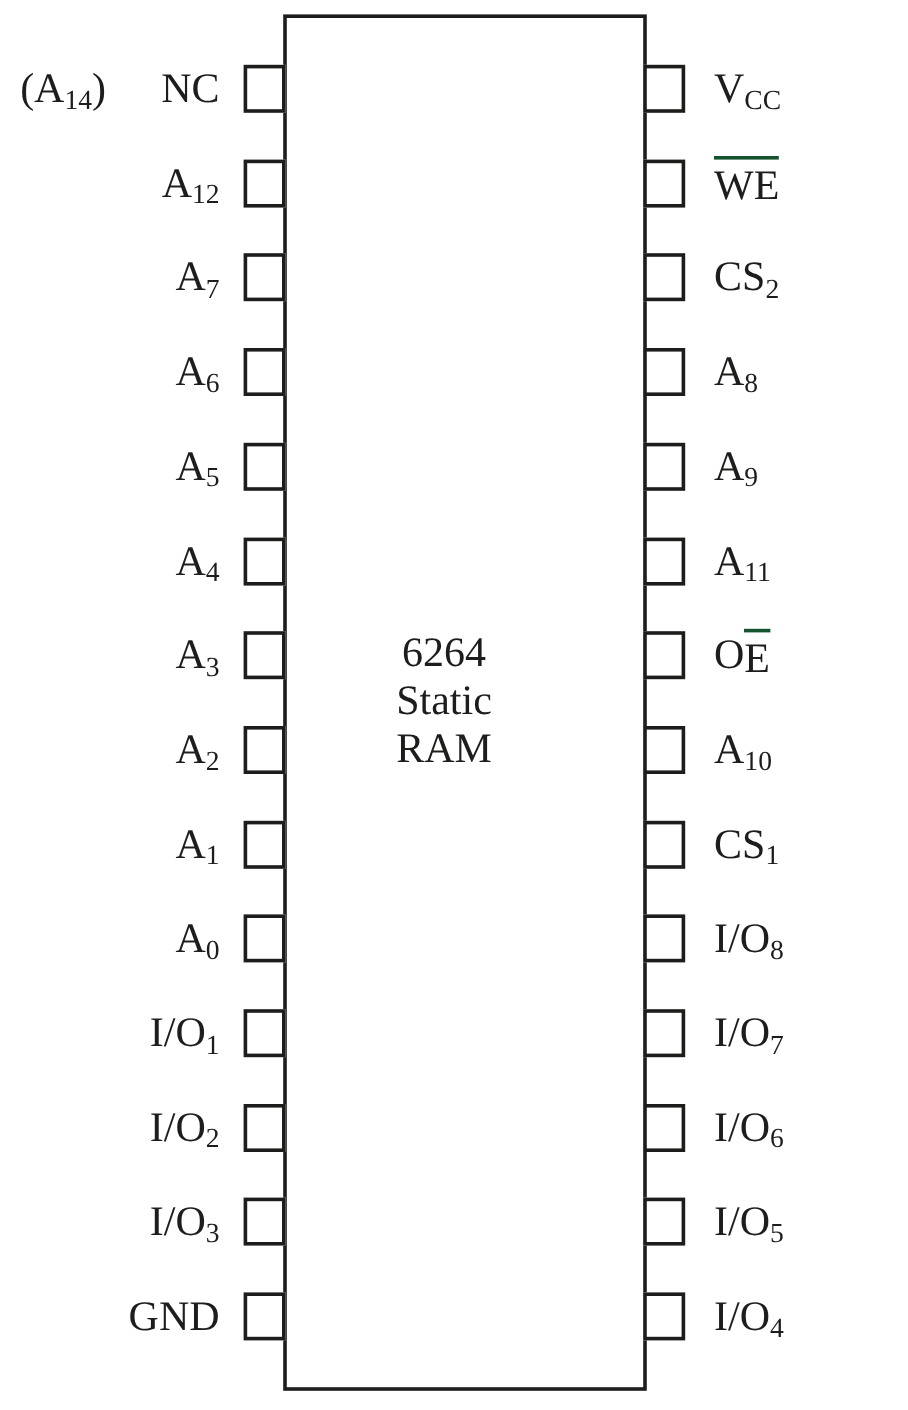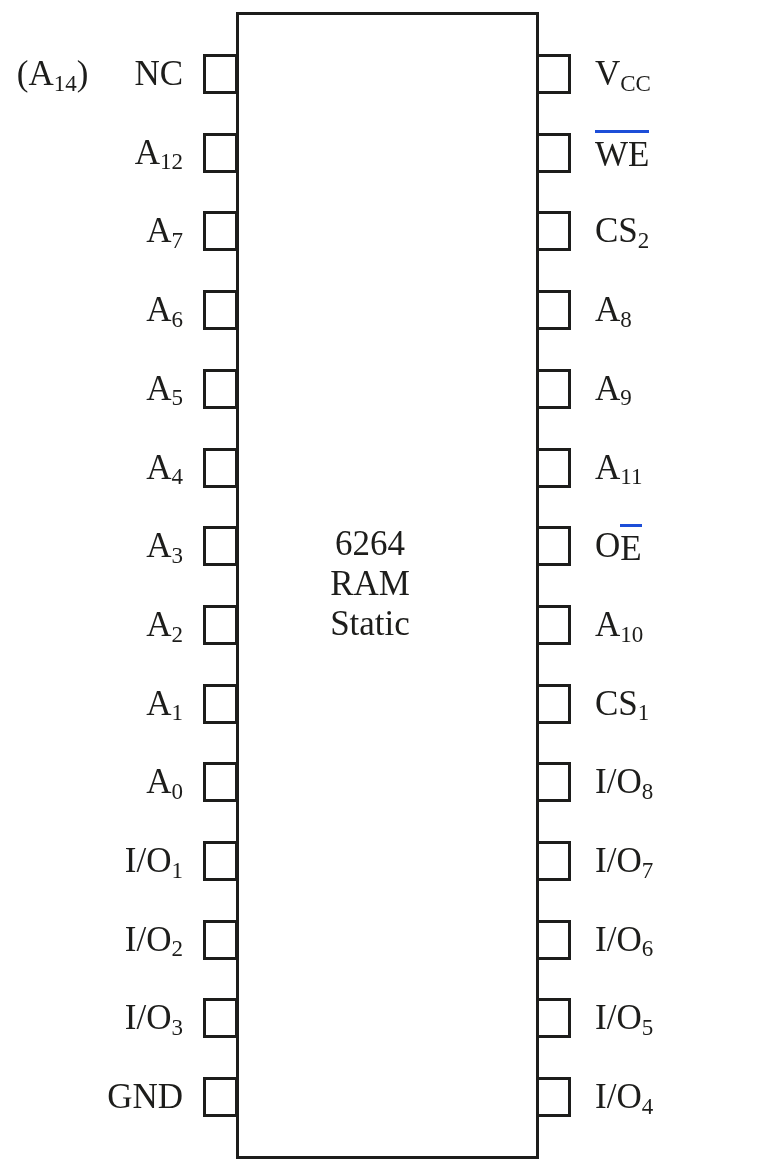--- a/index.html
+++ b/index.html
@@ -65,38 +65,38 @@
     width: 162px;
     justify-content: flex-start;
   }
   .seg-sub {
     font-size: 23px;
     position: relative;
     top: 0.42em;
     line-height: 0;
   }
   .seg-over {
-    border-top: 3px solid #1d4ed8;
+    border-top: 3px solid #14532d;
     padding-top: 2px;
   }
   .seg-gap {
     display: inline-block;
     width: 46px;
     height: 1px;
   }
 </style>
 </head>
 <body>
 
 <div id="canvas">
   <div id="chip-body"></div>
   <div id="chip-title">
     <div>6264</div>
+    <div>Static</div>
     <div>RAM</div>
-    <div>Static</div>
   </div>
   <div id="pins">
       <div class="pin-box left" style="top: 54px;"></div>
       <div class="pin-label left" style="top: 52px;">
         <span class="seg-base">(A</span>
         <span class="seg-sub">14</span>
         <span class="seg-base">)</span>
         <span class="seg-gap"></span>
         <span class="seg-base">NC</span>
       </div>

